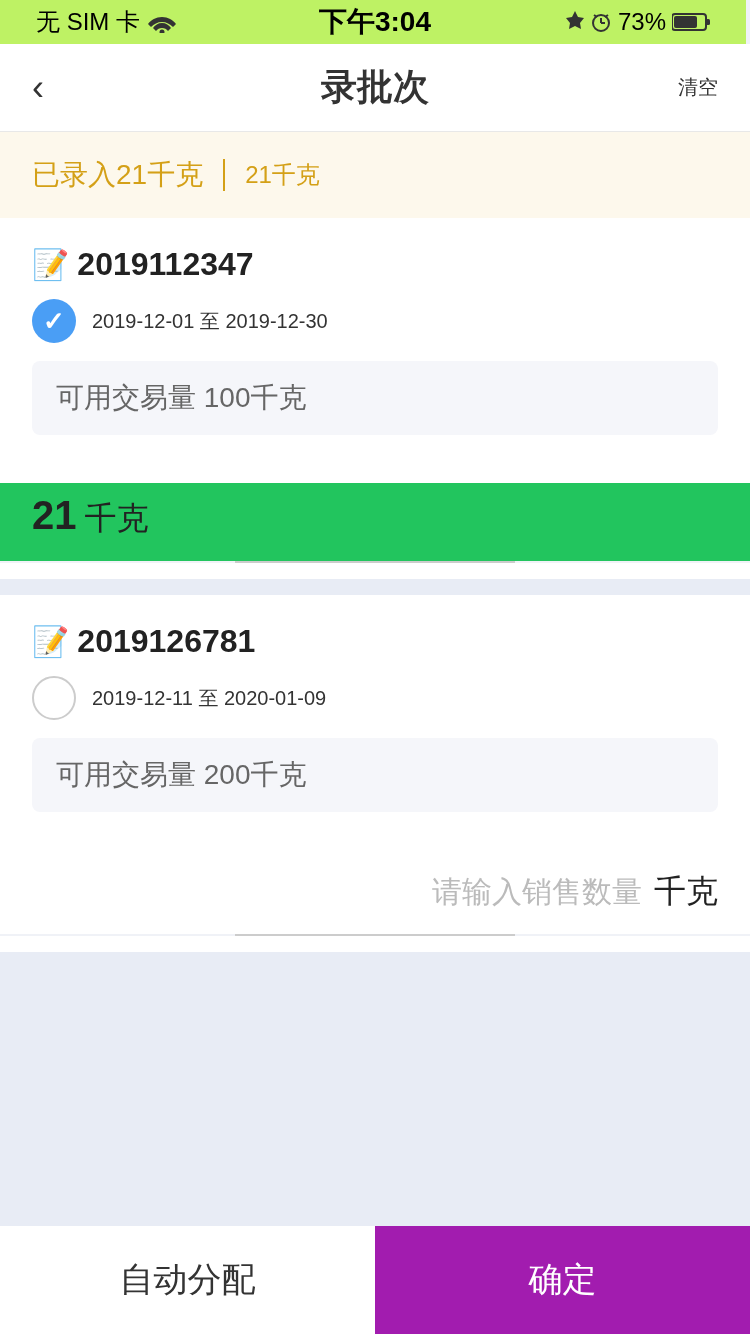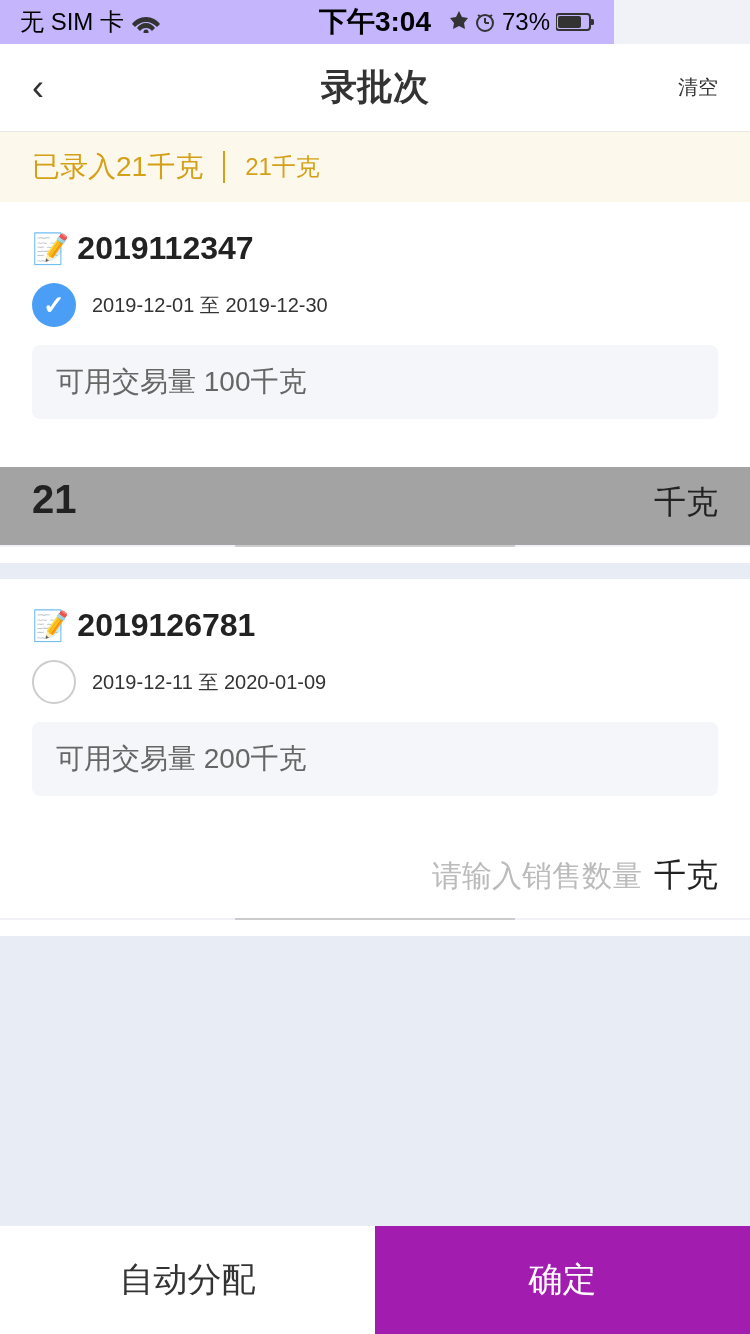--- a/index.html
+++ b/index.html
@@ -7,27 +7,27 @@
     body {
       width: 750px;
       min-height: 1334px;
       font-family: -apple-system, 'PingFang SC', 'Helvetica Neue', sans-serif;
       background: #f0f2f7;
       font-size: 28px;
     }
 
     
     .status-bar {
-      width: 614px;
+      width: 746px;
       height: 44px;
-      background: #c4b5fd;
+      background: #bef264;
       display: flex;
       align-items: center;
       justify-content: space-between;
-      padding: 0 20px;
+      padding: 0 36px;
       font-size: 24px;
       font-weight: 500;
     }
     .status-left {
       display: flex;
       align-items: center;
       gap: 8px;
     }
     .status-center {
       position: absolute;
@@ -70,21 +70,21 @@
     }
     .nav-action {
       font-size: 20px;
       color: #333;
       cursor: pointer;
     }
 
     
     .summary-banner {
       width: 750px;
-      height: 70px;
+      height: 86px;
       background: #fdf8ec;
       display: flex;
       align-items: center;
       padding: 0 32px;
       gap: 20px;
     }
     .summary-label {
       font-size: 28px;
       color: #d4a017;
     }
@@ -160,23 +160,23 @@
       padding: 18px 24px;
       font-size: 28px;
       color: #666;
       margin-bottom: 20px;
     }
 
     
     .amount-row {
       display: flex;
       align-items: baseline;
-      justify-content: space-between;
+      justify-content: flex-start;
       padding: 10px 32px 20px 32px;
-      background: #a3a3a3;
+      background: #22c55e;
       gap: 8px;
     }
     .amount-value {
       font-size: 40px;
       font-weight: 600;
       color: #222;
     }
     .amount-unit {
       font-size: 32px;
       color: #222;

